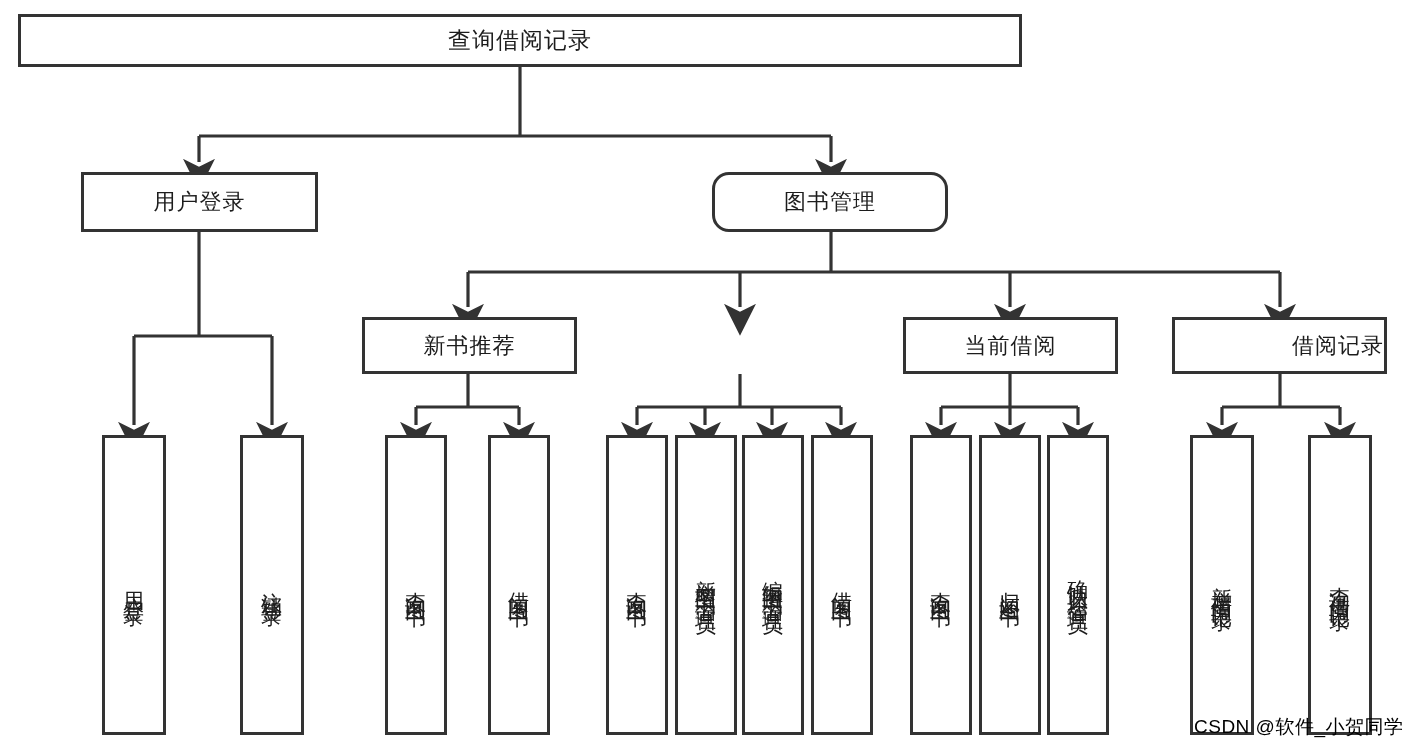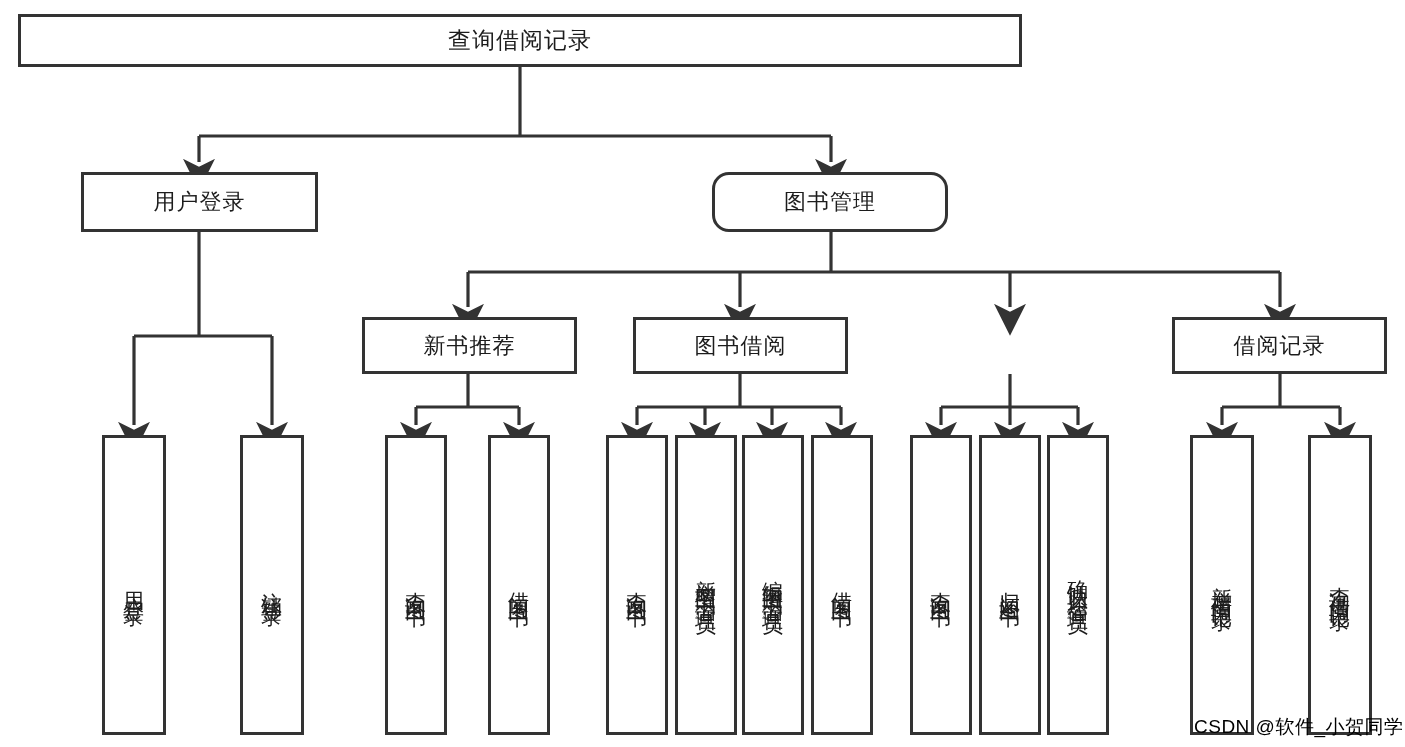--- a/index.html
+++ b/index.html
@@ -124,24 +124,24 @@
   <div class="node" style="left:81px;top:172px;width:237px;height:60px;">
     <span class="lbl">用户登录</span>
   </div>
   <div class="node" style="left:712px;top:172px;width:236px;height:60px;border-radius:17px;">
     <span class="lbl">图书管理</span>
   </div>
 
   <div class="node" style="left:362px;top:317px;width:215px;height:57px;">
     <span class="lbl">新书推荐</span>
   </div>
-  <div class="node" style="left:633px;top:317px;width:215px;height:57px;">
-    <span class="lbl">图书借阅</span>
+  <div class="node" style="left:903px;top:317px;width:215px;height:57px;">
+    <span class="lbl">当前借阅</span>
   </div>
-  <div class="node" style="left:1172px;top:317px;width:215px;height:57px;">
+  <div class="node" style="left:1172px;top:317px;width:215px;height:57px;justify-content:flex-end;">
     <span class="lbl">借阅记录</span>
   </div>
 
   <div class="node vert" style="left:102px;top:435px;width:64px;height:300px;">
     <span class="lbl">用户登录</span>
   </div>
   <div class="node vert" style="left:240px;top:435px;width:64px;height:300px;">
     <span class="lbl">注销登录</span>
   </div>
 

